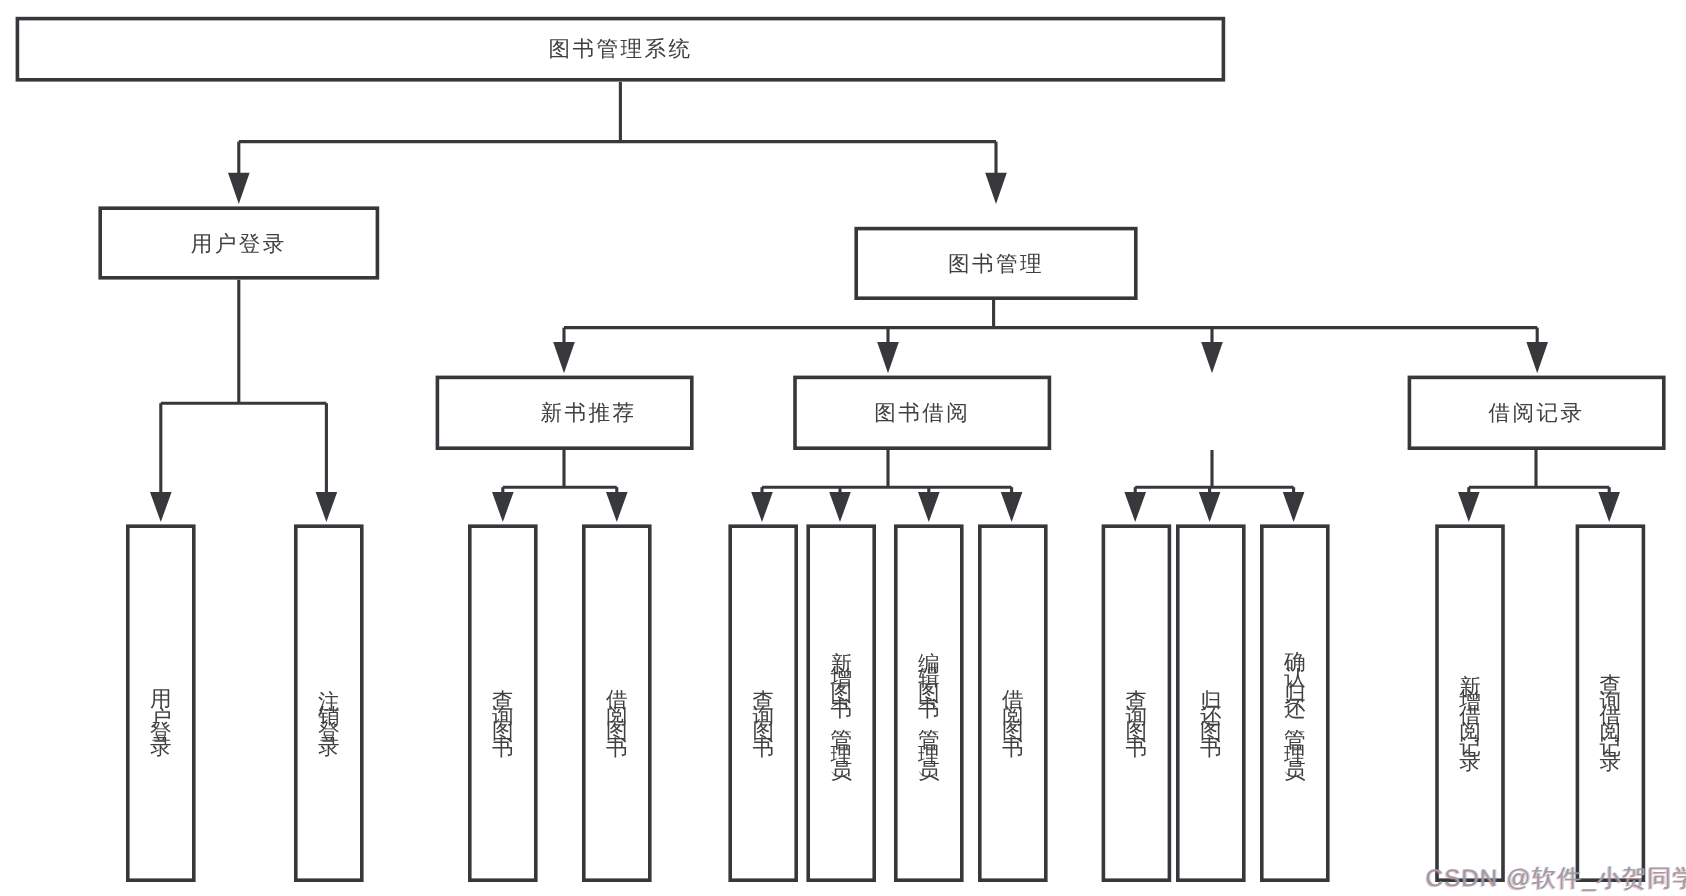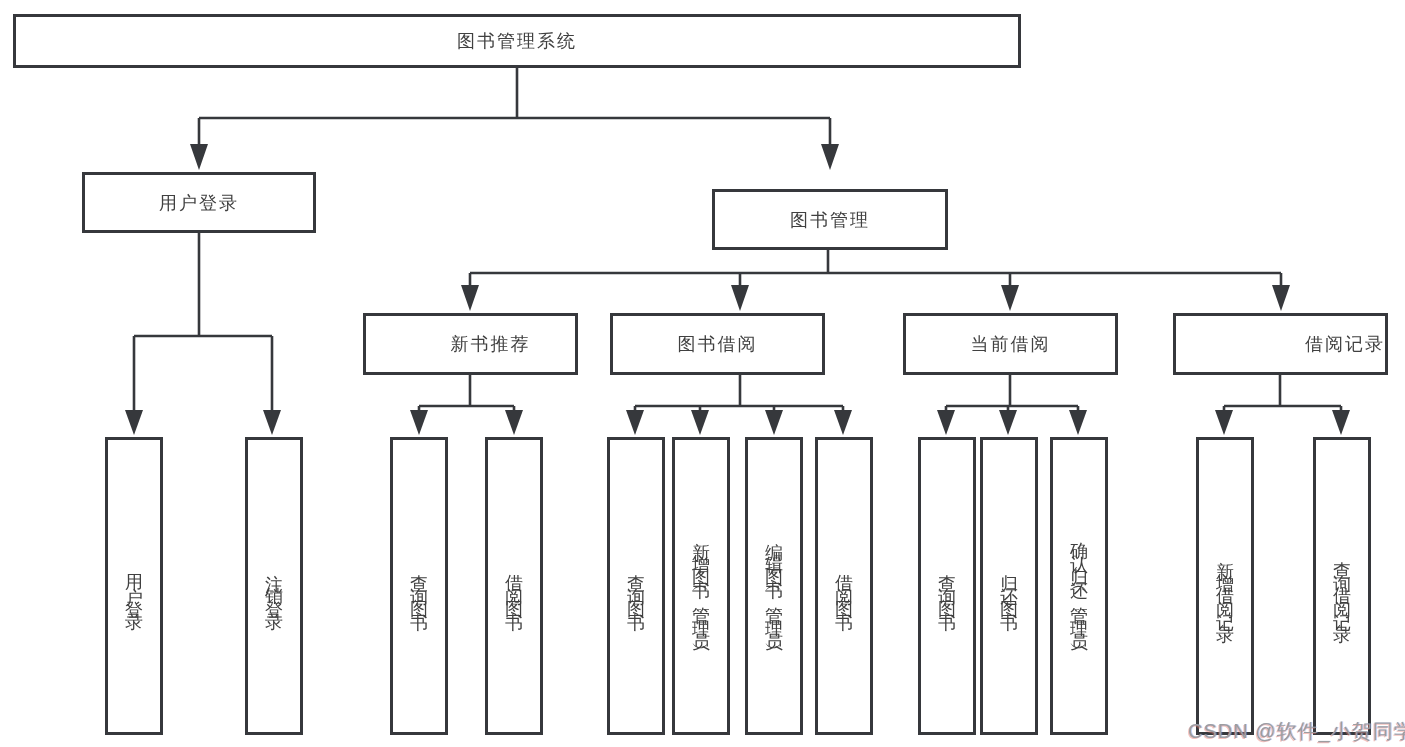--- a/index.html
+++ b/index.html
@@ -126,27 +126,24 @@
   <div class="node" style="left:82px;top:172px;width:234px;height:61px;">
     <span>用户登录</span>
   </div>
   <div class="node" style="left:712px;top:172px;width:236px;height:61px;margin-top:17px;">
     <span>图书管理</span>
   </div>
 
   <div class="node" style="left:363px;top:313px;width:215px;height:62px;padding-left:40px;">
     <span>新书推荐</span>
   </div>
-  <div class="node" style="left:610px;top:313px;width:215px;height:62px;">
+  <div class="node" style="left:661px;top:313px;width:215px;height:62px;">
     <span>图书借阅</span>
   </div>
-  <div class="node" style="left:903px;top:313px;width:215px;height:62px;">
-    <span>当前借阅</span>
-  </div>
-  <div class="node" style="left:1173px;top:313px;width:215px;height:62px;justify-content:flex-end;">
+  <div class="node" style="left:1173px;top:313px;width:215px;height:62px;">
     <span>借阅记录</span>
   </div>
 
   <div class="node leaf" style="left:105px;top:437px;width:58px;height:298px;">
     <span class="vtext">用户登录</span>
   </div>
   <div class="node leaf" style="left:245px;top:437px;width:58px;height:298px;">
     <span class="vtext">注销登录</span>
   </div>
 

